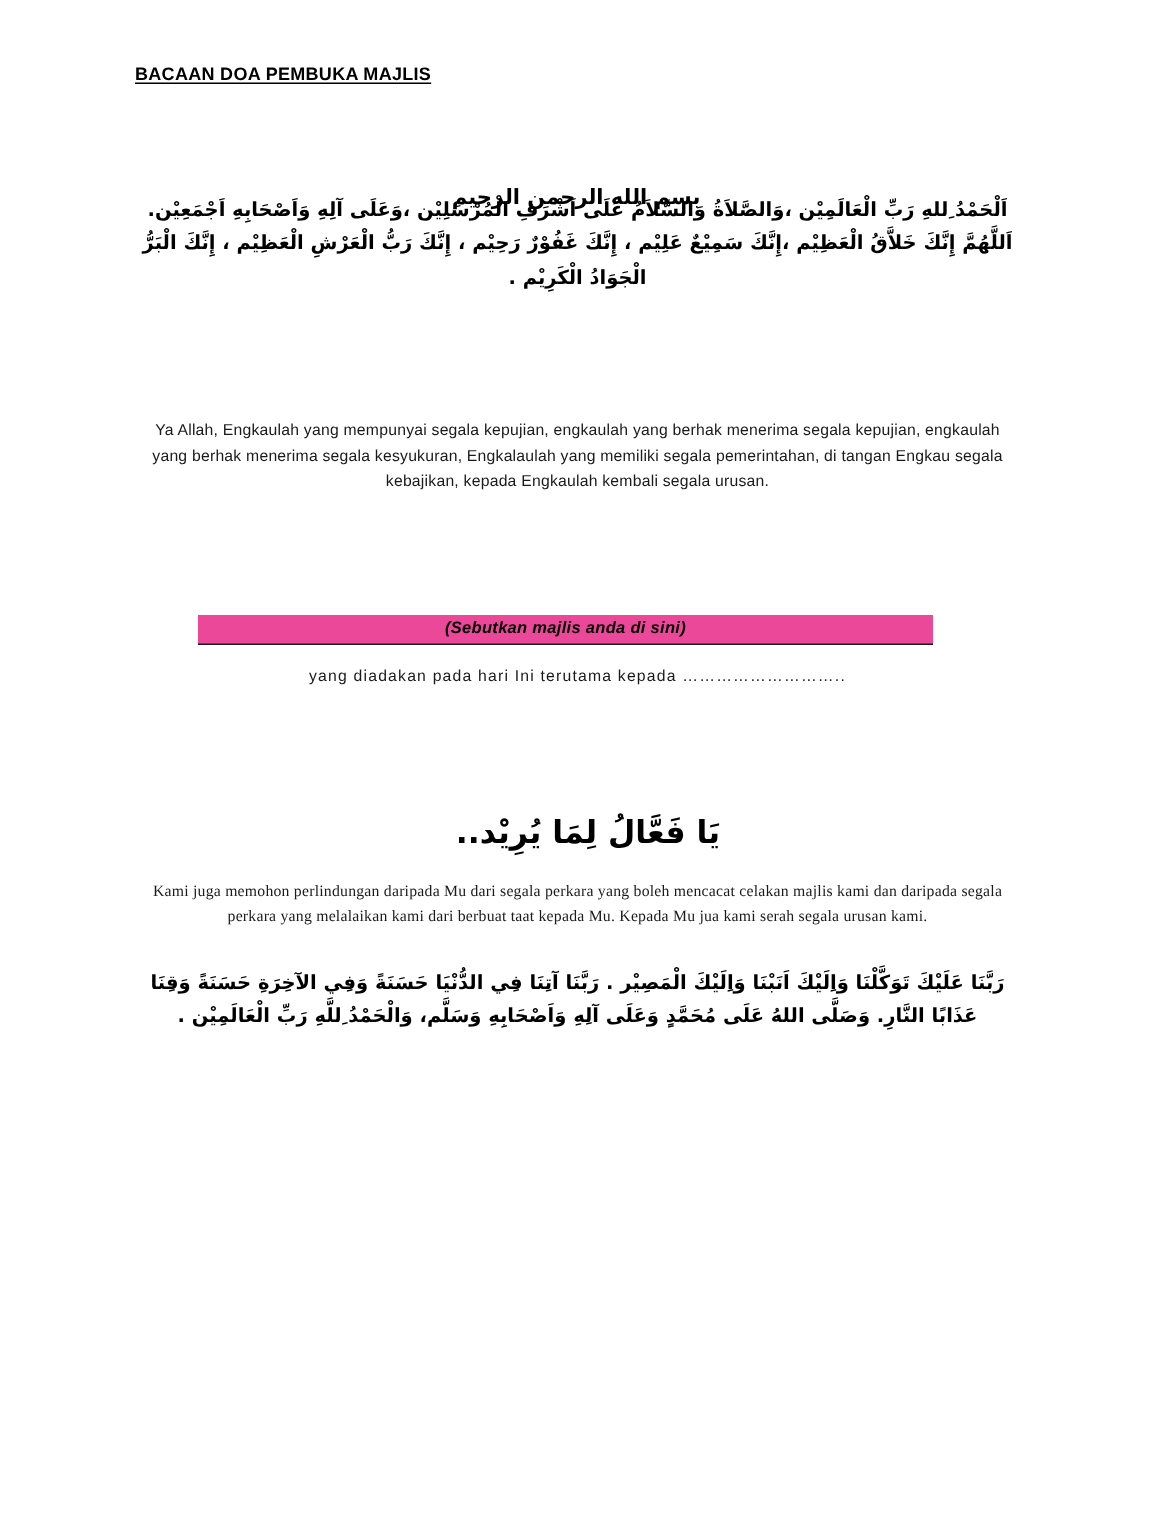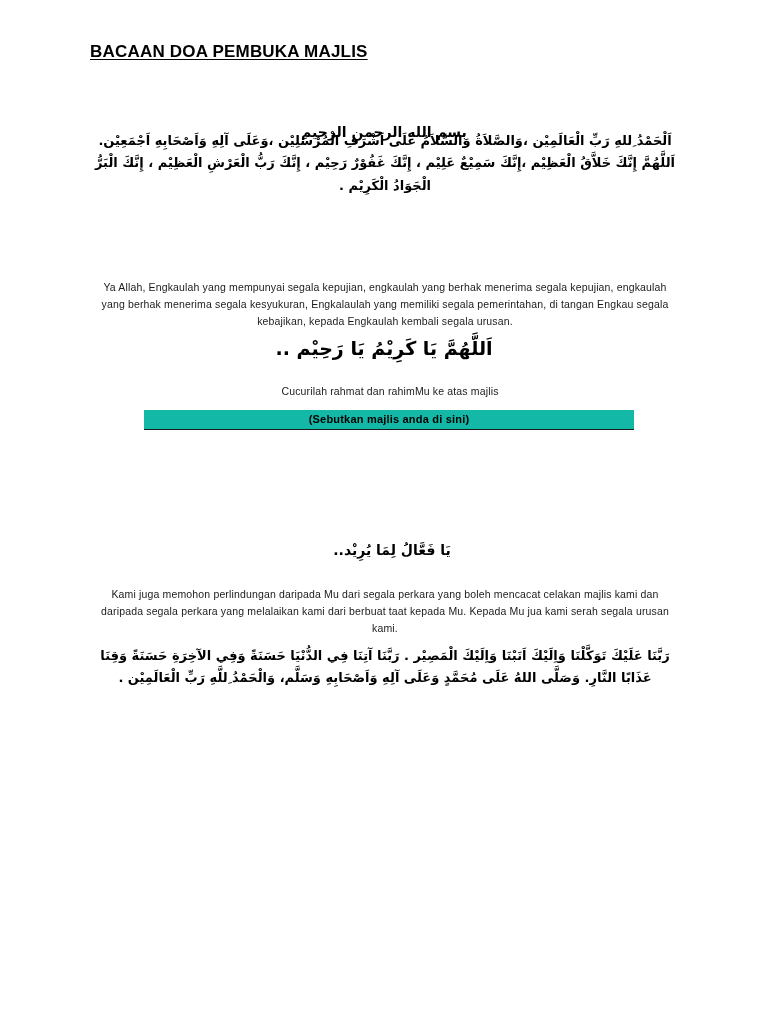--- a/index.html
+++ b/index.html
@@ -21,21 +21,21 @@
     width: 768px;
     height: 1024px;
     background: #ffffff;
     box-sizing: border-box;
     padding: 0;
   }
   .doc-title {
     position: absolute;
     left: 90px;
     top: 42px;
-    font-size: 17px;
+    font-size: 12px;
     font-weight: bold;
     letter-spacing: 0.2px;
     text-decoration: underline;
     text-underline-offset: 2px;
     white-space: nowrap;
   }
   .arabic {
     font-family: "DejaVu Sans", "Liberation Serif", serif;
     direction: rtl;
     unicode-bidi: bidi-override;
@@ -81,27 +81,28 @@
     font-size: 19px;
     line-height: 1.5;
   }
   .malay-2 {
     left: 184px;
     width: 412px;
     top: 383px;
   }
   .highlight-wrap {
     position: absolute;
-    left: 144px;
+    left: 132px;
     top: 410px;
     width: 490px;
     height: 19px;
-    background: #14b8a6;
+    background: #ec4899;
     border-bottom: 1.6px solid #1a1a1a;
     box-sizing: content-box;
+    font-style: italic;
   }
   .highlight-text {
     display: block;
     text-align: center;
     font-size: 11px;
     font-weight: bold;
     line-height: 19px;
     letter-spacing: 0.2px;
     color: #000;
     white-space: nowrap;
@@ -118,27 +119,28 @@
   }
   .malay-5 {
     left: 210px;
     width: 350px;
     top: 508px;
   }
   .arabic-line-3 {
     position: absolute;
     left: 16px; right: 0;
     top: 540px;
-    font-size: 14px;
+    font-size: 21px;
     line-height: 1.5;
   }
   .malay-6 {
     left: 96px;
     width: 578px;
     top: 586px;
+    font-family: Liberation Serif, serif;
   }
   .arabic-block-2 {
     position: absolute;
     left: 88px;
     width: 594px;
     top: 645px;
     font-size: 13px;
     line-height: 1.72;
     text-align: center;
     direction: rtl;
@@ -153,28 +155,27 @@
 <div class="page">
 
   <div class="doc-title">BACAAN DOA PEMBUKA MAJLIS</div>
 
   <div class="arabic basmalah">بسم الله الرحمن الرحيم</div>
 
   <div class="arabic arabic-block-1">اَلْحَمْدُ ِللهِ رَبِّ الْعَالَمِيْن ،وَالصَّلاَةُ وَالسَّلاَمُ عَلَى اَشْرَفِ الْمُرْسَلِيْن ،وَعَلَى آلِهِ وَاَصْحَابِهِ اَجْمَعِيْن. اَللَّهُمَّ إِنَّكَ خَلاَّقُ الْعَظِيْم ،إِنَّكَ سَمِيْعٌ عَلِيْم ، إِنَّكَ غَفُوْرٌ رَحِيْم ، إِنَّكَ رَبُّ الْعَرْشِ الْعَظِيْم ، إِنَّكَ الْبَرُّ الْجَوَادُ الْكَرِيْم .</div>
 
   <div class="malay-para malay-1">Ya Allah, Engkaulah yang mempunyai segala kepujian, engkaulah yang berhak menerima segala kepujian, engkaulah yang berhak menerima segala kesyukuran, Engkalaulah yang memiliki segala pemerintahan, di tangan Engkau segala kebajikan, kepada Engkaulah kembali segala urusan.</div>
 
-  <div class="arabic arabic-line-2">اَللَّهُمَّ يَا كَرِيْمُ يَا رَحِيْم ..</div>
 
-  <div class="malay-para malay-2">Cucurilah rahmat dan rahimMu ke atas majlis</div>
 
   <div class="highlight-wrap">
     <span class="highlight-text">(Sebutkan majlis anda di sini)</span>
   </div>
 
+  <div class="malay-para malay-3 dots">yang diadakan pada hari Ini terutama kepada ………………………..</div>
 
 
 
   <div class="arabic arabic-line-3">يَا فَعَّالُ لِمَا يُرِيْد..</div>
 
   <div class="malay-para malay-6">Kami juga memohon perlindungan daripada Mu dari segala perkara yang boleh mencacat celakan majlis kami dan daripada segala perkara yang melalaikan kami dari berbuat taat kepada Mu. Kepada Mu jua kami serah segala urusan kami.</div>
 
   <div class="arabic arabic-block-2">رَبَّنَا عَلَيْكَ تَوَكَّلْنَا وَاِلَيْكَ اَنَبْنَا وَاِلَيْكَ الْمَصِيْر . رَبَّنَا آتِنَا فِي الدُّنْيَا حَسَنَةً وَفِي الآخِرَةِ حَسَنَةً وَقِنَا عَذَابًا النَّارِ. وَصَلَّى اللهُ عَلَى مُحَمَّدٍ وَعَلَى آلِهِ وَاَصْحَابِهِ وَسَلَّم، وَالْحَمْدُ ِللَّهِ رَبِّ الْعَالَمِيْن .</div>
 
 </div>

